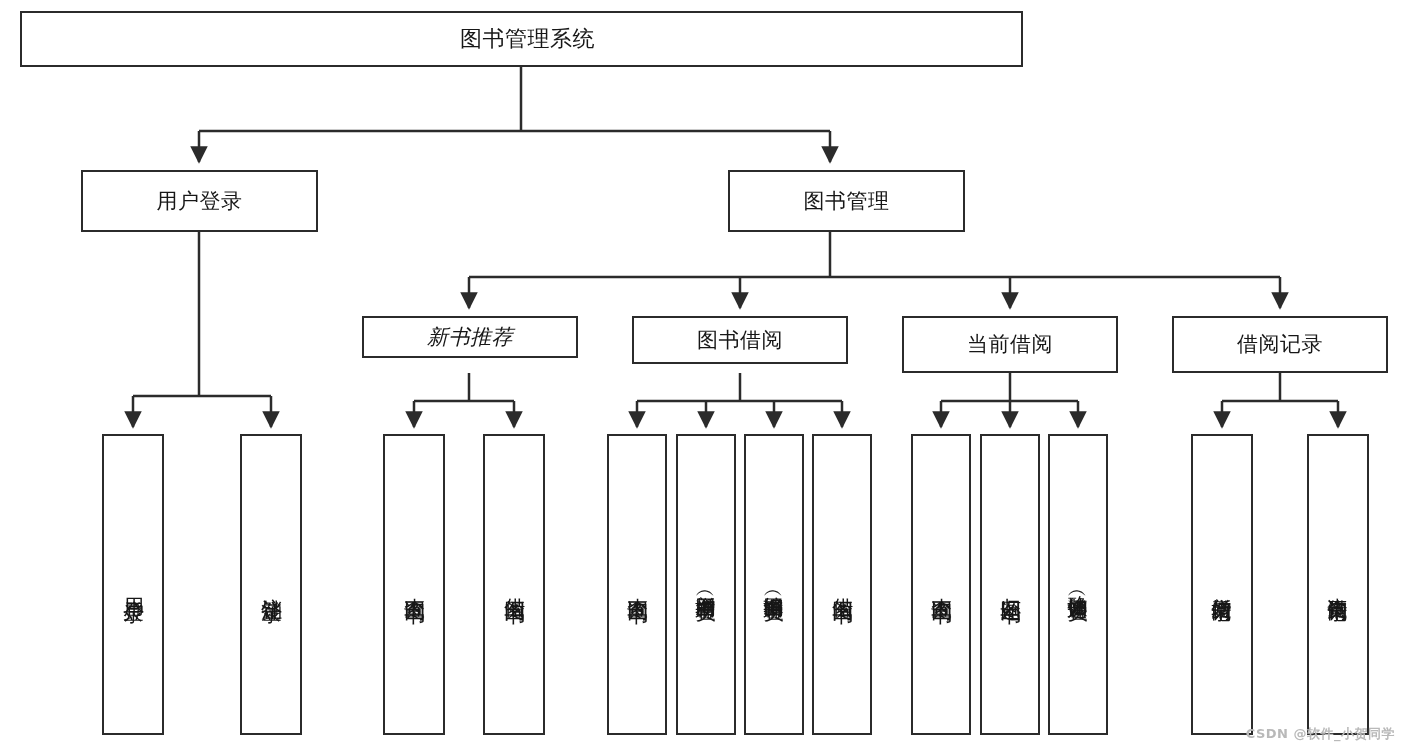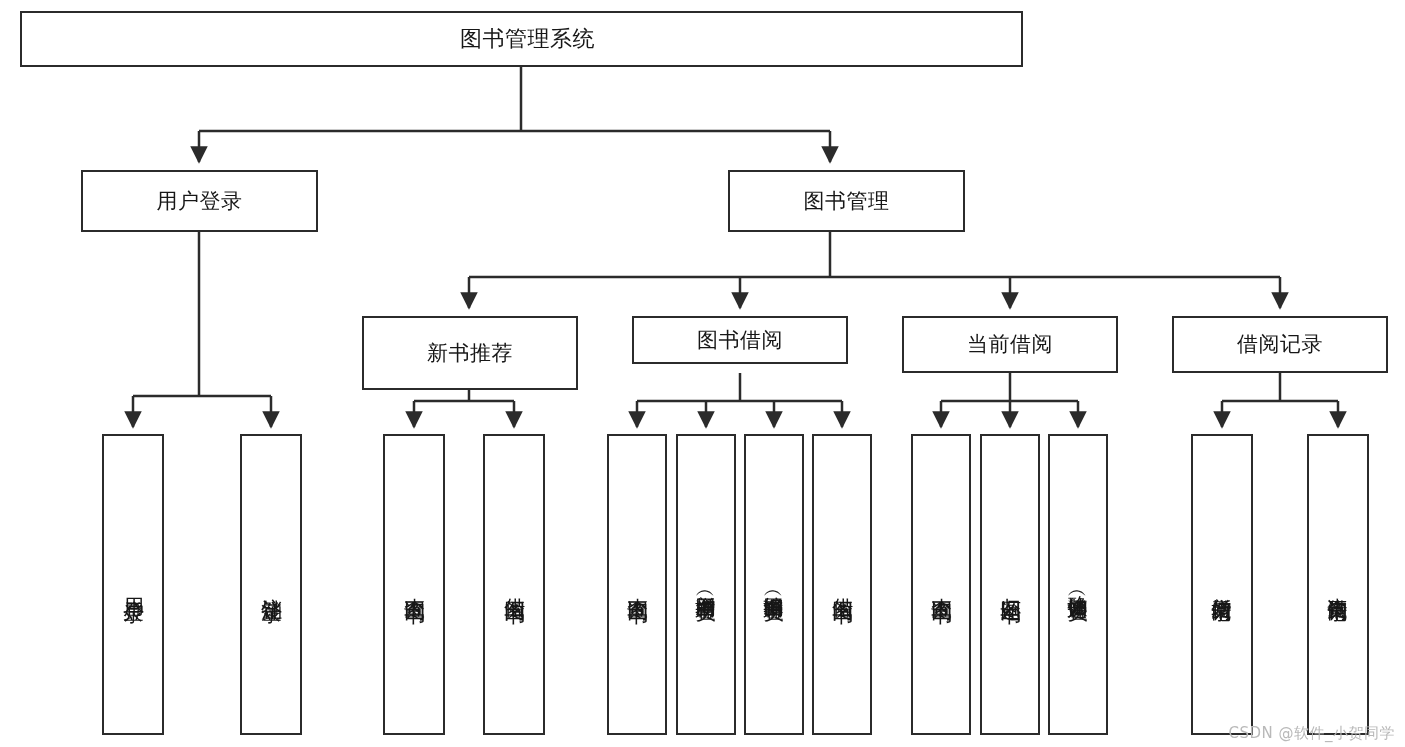--- a/index.html
+++ b/index.html
@@ -57,25 +57,26 @@
     letter-spacing:2px;
     color:#171717;
     white-space:nowrap;
     display:block;
   }
   .leaf.tall-text .vlabel{font-size:20px;letter-spacing:1px;}
   #watermark{
     position:absolute;
     right:10px;
     bottom:4px;
-    font-size:15px;
+    font-size:13px;
     color:#b9b9b9;
     z-index:5;
     white-space:nowrap;
     letter-spacing:0.5px;
+    font-weight:bold;
   }
 </style>
 </head>
 <body>
 
 <div id="canvas">
 
   <svg id="edges" viewBox="0 0 1405 747" xmlns="http://www.w3.org/2000/svg">
     <defs>
       <marker id="arrow" viewBox="0 0 10 10" refX="9" refY="5" markerWidth="7" markerHeight="7" orient="auto-start-reverse">
@@ -130,21 +131,21 @@
     <span class="label">图书管理系统</span>
   </div>
 
   <div class="node" style="left:81px;top:170px;width:237px;height:62px;">
     <span class="label">用户登录</span>
   </div>
   <div class="node" style="left:711px;top:170px;width:237px;height:62px;margin-left:17px;">
     <span class="label">图书管理</span>
   </div>
 
-  <div class="node" style="left:362px;top:316px;width:216px;height:74px;">
+  <div class="node" style="left:362px;top:316px;width:216px;height:42px;font-style:italic;">
     <span class="label">新书推荐</span>
   </div>
   <div class="node" style="left:632px;top:316px;width:216px;height:48px;">
     <span class="label">图书借阅</span>
   </div>
   <div class="node" style="left:902px;top:316px;width:216px;height:57px;">
     <span class="label">当前借阅</span>
   </div>
   <div class="node" style="left:1172px;top:316px;width:216px;height:57px;">
     <span class="label">借阅记录</span>

